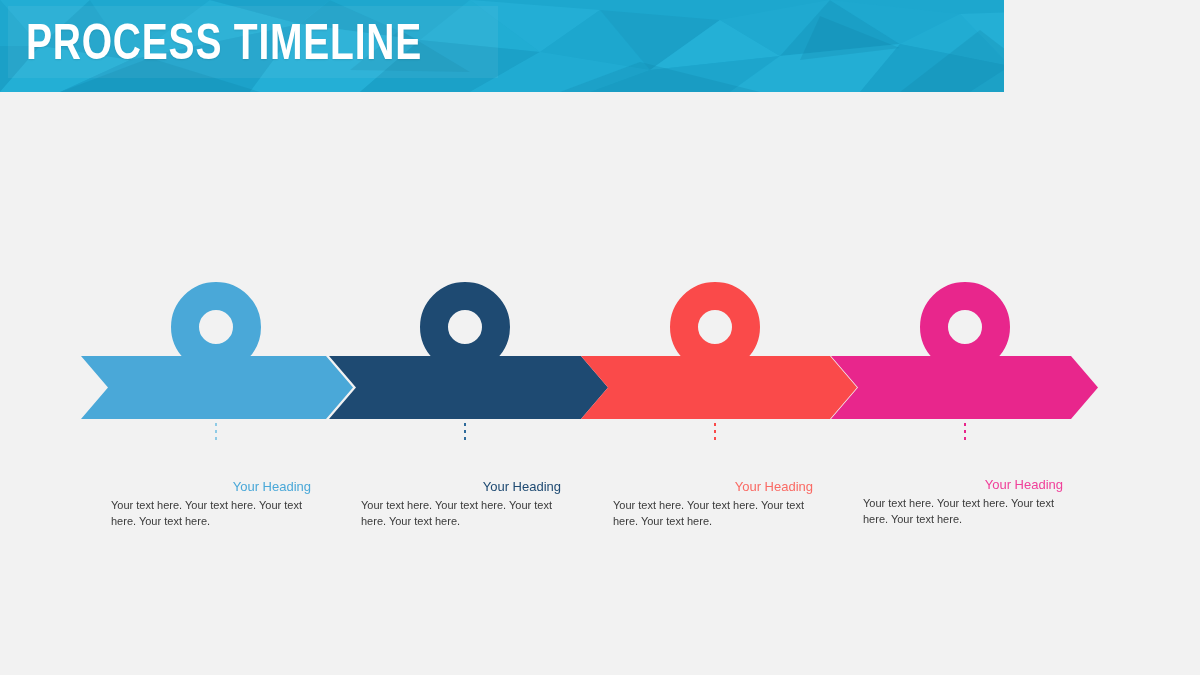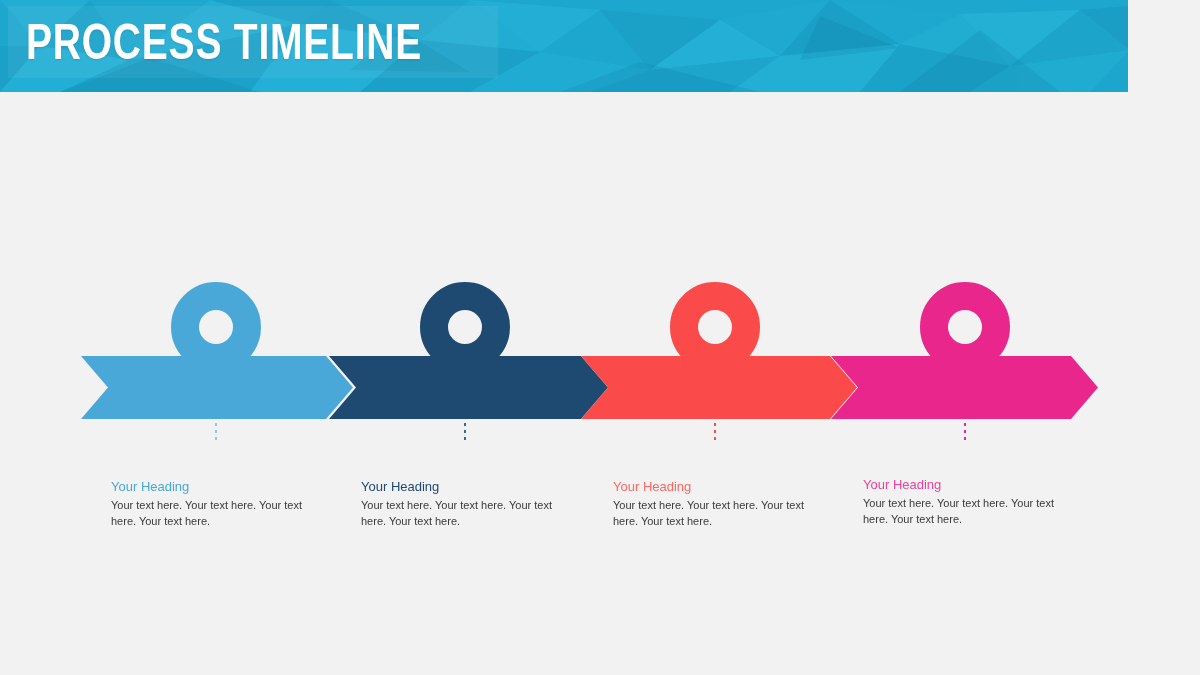--- a/index.html
+++ b/index.html
@@ -13,21 +13,21 @@
     font-family: "Liberation Sans", sans-serif;
     overflow: hidden;
     position: relative;
   }
 
   
   #header {
     position: absolute;
     left: 0;
     top: 0;
-    width: 1128px;
+    width: 1004px;
     height: 92px;
     background: #1da7ce;
     overflow: hidden;
   }
   #header-poly {
     position: absolute;
     left: 0;
     top: 0;
     width: 1200px;
     height: 92px;
@@ -115,20 +115,21 @@
   
   .caption {
     position: absolute;
     width: 200px;
   }
   .caption h3 {
     margin: 0 0 3px 0;
     font-size: 13px;
     line-height: 16px;
     font-weight: normal;
+    text-align: right;
   }
   .caption p {
     margin: 0;
     font-size: 11px;
     line-height: 15.5px;
     color: #3a3a3a;
   }
 </style>
 </head>
 <body>

